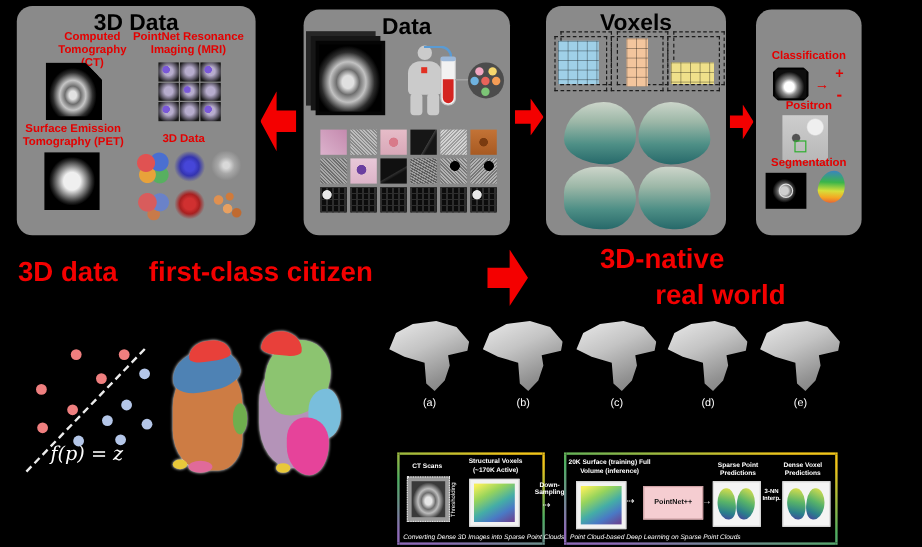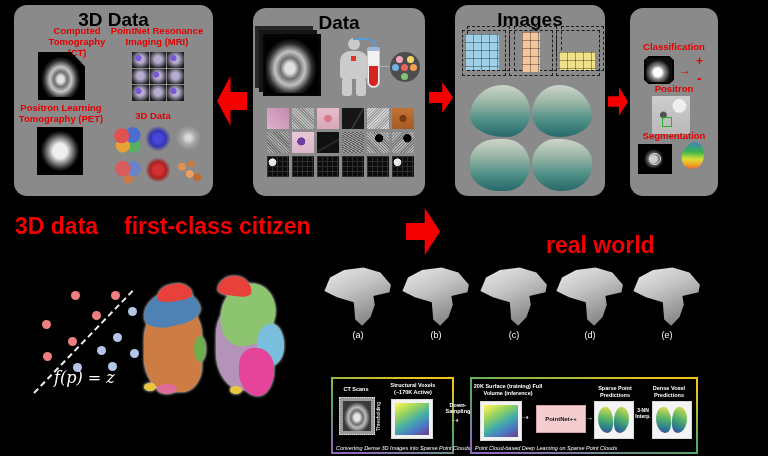--- a/index.html
+++ b/index.html
@@ -151,21 +151,21 @@
   .a3{left:406px;top:208px;width:34px;height:47px;}
 
   
   .bigred{position:absolute;color:#f40000;font-weight:bold;font-size:23px;white-space:nowrap;}
   .bt1{left:15px;top:213px;}
   .bt2{left:124px;top:213px;}
   .bt3{left:500px;top:202px;}
   .bt4{left:546px;top:232px;}
 
   
-  .scatter{position:absolute;left:20px;top:268px;width:140px;height:132px;text-align:center;}
+  .scatter{position:absolute;left:8px;top:268px;width:140px;height:132px;text-align:center;}
   .dot{position:absolute;width:9px;height:9px;border-radius:50%;}
   .dr{background:#ef7f7f;} .db{background:#b4c6e8;}
   .sline{position:absolute;left:14px;top:124px;width:142px;border-top:2px dashed #ececec;
          transform:rotate(-46deg);transform-origin:0 50%;}
   .formula{position:absolute;left:34px;top:100px;color:#fff;font-size:16px;font-style:italic;
            font-family:"DejaVu Serif",serif;}
 
   
   .lungs{position:absolute;left:142px;top:276px;width:142px;height:124px;}
   .llung,.rlung{position:absolute;filter:drop-shadow(0 0 1.5px #fff);}
@@ -253,21 +253,21 @@
       <div class="mricell pv"></div>
       <div class="mricell"></div>
       <div class="mricell pv"></div>
       <div class="mricell"></div>
       <div class="mricell pv"></div>
       <div class="mricell"></div>
       <div class="mricell pv"></div>
       <div class="mricell"></div>
       <div class="mricell pv"></div>
     </div>
-    <div class="rl petl">Positron Learning Tomography (PET)</div>
+    <div class="rl petl">Surface Emission Tomography (PET)</div>
     <div class="rl shl">3D Data</div>
     <div class="petimg">
         <div class="brain"></div>
       </div>
     <div class="shgrid">
       <div class="sht s1"></div>
       <div class="sht s2"></div>
       <div class="sht s3"></div>
       <div class="sht s4"></div>
       <div class="sht s5"></div>
@@ -321,21 +321,21 @@
       <div class="gridtile"></div>
       <div class="gridtile"></div>
       <div class="gridtile"></div>
       <div class="gridtile spot"></div>
     </div>
   </section>
 
   <div class="barrow ar a1"></div>
 
   <section class="panel p3">
-    <h2 class="ptitle">Images</h2>
+    <h2 class="ptitle">Voxels</h2>
     <div class="cubes">
       <div class="mcube">
         <div class="wire2"></div>
         <div class="wire"></div>
         <div class="face faceA"></div>
       </div>
       <div class="mcube">
         <div class="wire2"></div>
         <div class="wire"></div>
         <div class="face faceB"></div>
@@ -372,20 +372,21 @@
     <div class="segimg">
       <div class="blobg"></div>
       <div class="ring"></div>
     </div>
     <div class="segblob"></div>
   </section>
 
   <div class="bigred bt1">3D data</div>
   <div class="bigred bt2">first-class citizen</div>
   <div class="barrow ar a3"></div>
+  <div class="bigred bt3">3D-native</div>
   <div class="bigred bt4">real world</div>
 
   <div class="scatter">
     <div class="dot dr" style="left:51px;top:23px;"></div>
     <div class="dot dr" style="left:91px;top:23px;"></div>
     <div class="dot dr" style="left:22px;top:52px;"></div>
     <div class="dot dr" style="left:72px;top:43px;"></div>
     <div class="dot dr" style="left:48px;top:69px;"></div>
     <div class="dot dr" style="left:23px;top:84px;"></div>
     <div class="dot db" style="left:108px;top:39px;"></div>

